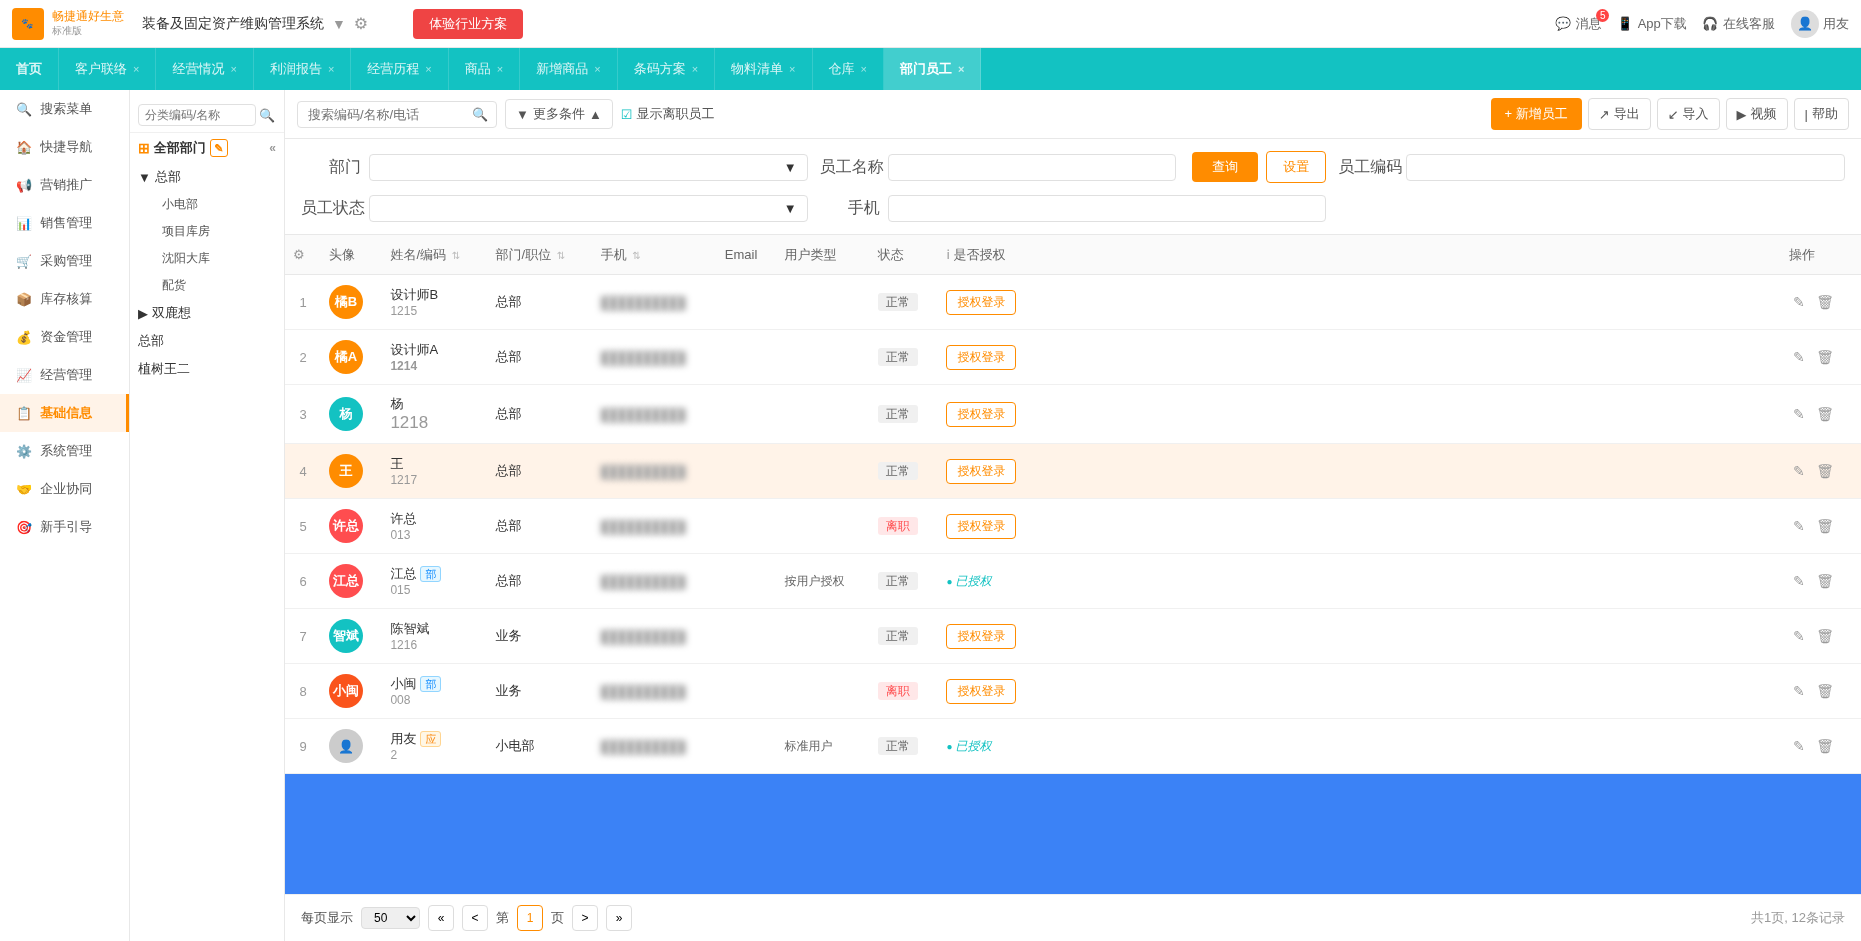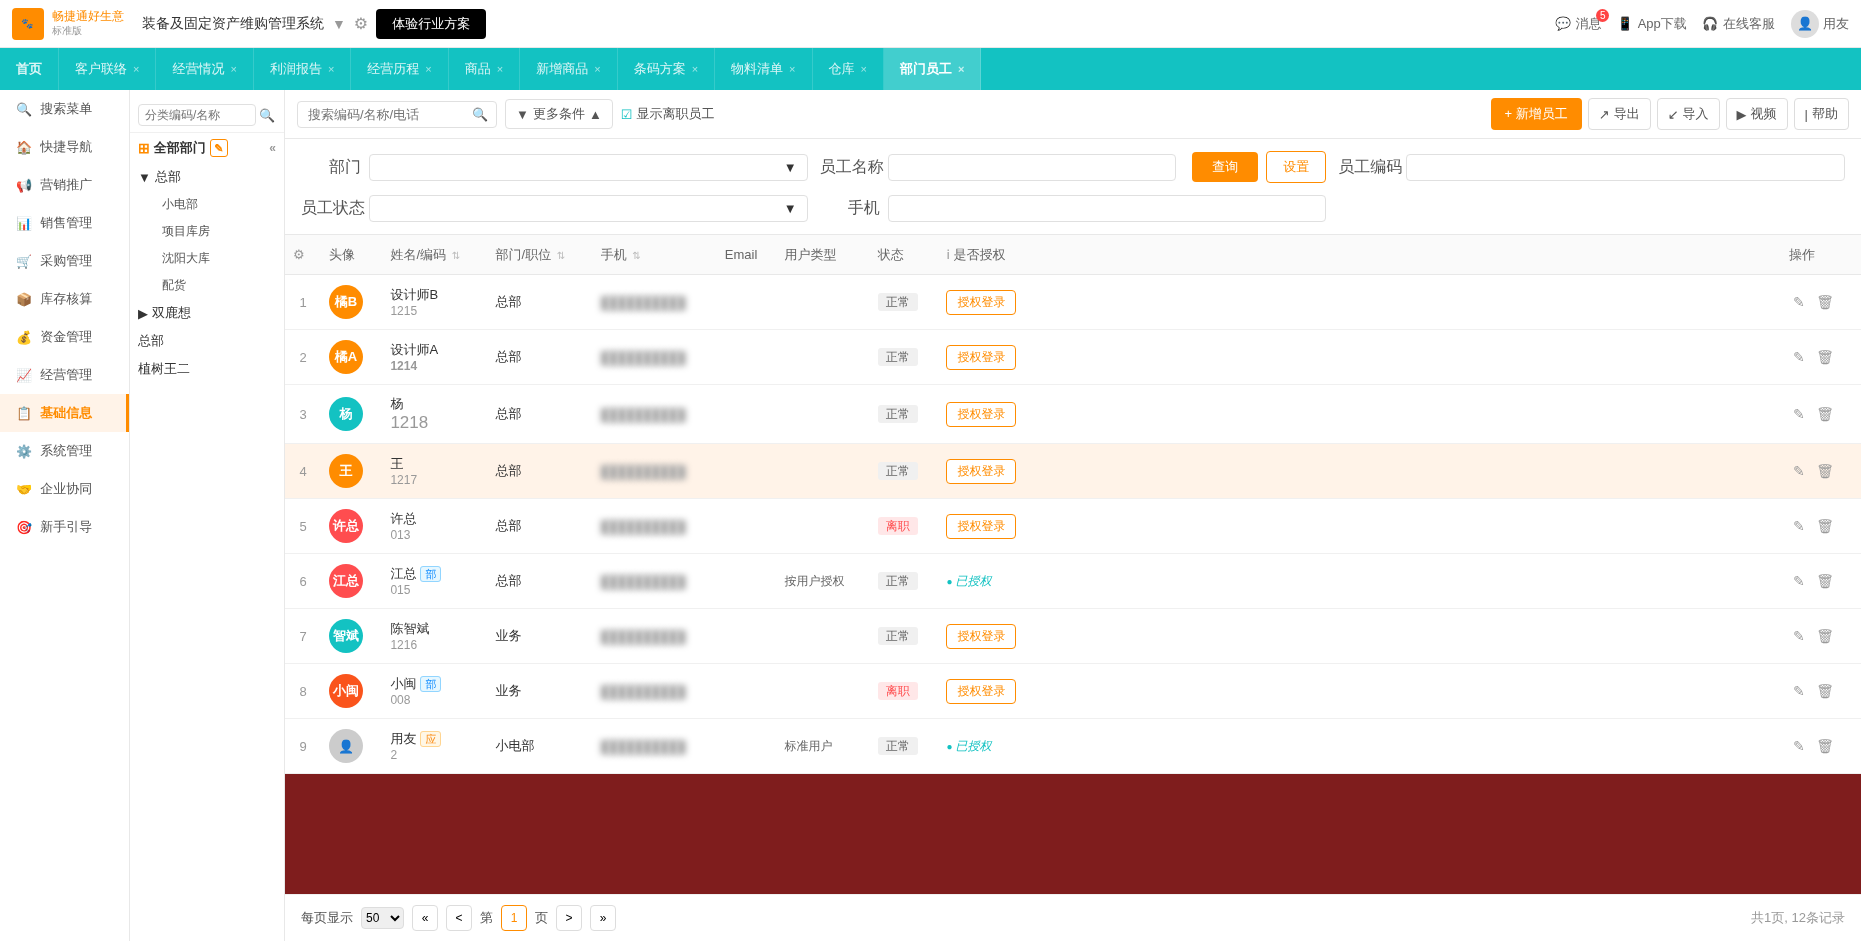--- a/index.html
+++ b/index.html
@@ -6,42 +6,42 @@
     body { font-family: 'Microsoft YaHei', Arial, sans-serif; font-size: 13px; background: #f5f5f5; color: #333; }
 
     
     .top-bar { display: flex; align-items: center; background: #fff; height: 48px; padding: 0 12px; border-bottom: 1px solid #e8e8e8; }
     .logo-area { display: flex; align-items: center; gap: 8px; width: 130px; }
     .logo-icon { width: 32px; height: 32px; background: #ff8c00; border-radius: 4px; display: flex; align-items: center; justify-content: center; color: white; font-size: 10px; font-weight: bold; }
     .logo-text { font-size: 12px; color: #ff8c00; line-height: 1.2; }
     .logo-sub { font-size: 10px; color: #999; }
     .system-title { flex: 1; font-size: 14px; color: #333; display: flex; align-items: center; gap: 8px; }
     .top-actions { display: flex; align-items: center; gap: 16px; margin-left: auto; }
-    .top-btn-orange { background: #000000; color: white; border: none; border-radius: 4px; padding: 6px 16px; cursor: pointer; font-size: 13px; }
+    .top-btn-orange { background: #ef4444; color: white; border: none; border-radius: 4px; padding: 6px 16px; cursor: pointer; font-size: 13px; margin-left: 37px; }
     .top-icon-btn { display: flex; align-items: center; gap: 4px; color: #666; cursor: pointer; font-size: 13px; position: relative; }
     .badge { background: #f44; color: white; border-radius: 8px; font-size: 10px; padding: 1px 4px; position: absolute; top: -6px; right: -8px; }
     .user-avatar { width: 28px; height: 28px; border-radius: 50%; background: #ddd; display: flex; align-items: center; justify-content: center; }
 
     
     .nav-tabs { background: #13c2c2; display: flex; align-items: center; height: 42px; padding: 0; overflow-x: auto; }
     .nav-tab { padding: 0 16px; height: 52px; display: flex; align-items: center; color: rgba(255,255,255,0.85); cursor: pointer; font-size: 13px; white-space: nowrap; border-right: 1px solid rgba(255,255,255,0.15); }
     .nav-tab.active { background: rgba(255,255,255,0.2); color: white; font-weight: bold; }
     .nav-tab .close-x { margin-left: 6px; opacity: 0.7; font-size: 11px; }
     .nav-tab.home { font-weight: bold; }
 
     
     .main-layout { display: flex; height: calc(100vh - 90px); }
 
     
     .sidebar { width: 130px; background: white; border-right: 1px solid #e8e8e8; overflow-y: auto; flex-shrink: 0; }
     .sidebar-item { padding: 10px 16px; cursor: pointer; color: #555; font-size: 13px; display: flex; align-items: center; gap: 8px; }
     .sidebar-item.active { background: #fff3e8; color: #ff8c00; font-weight: bold; border-right: 3px solid #ff8c00; }
 
     
-    .content-area { flex: 1; overflow: auto; background: #7f1d1d; }
+    .content-area { flex: 1; overflow: auto; background: #3b82f6; }
 
     
     .dept-panel { display: flex; height: 100%; }
 
     
     .dept-tree { width: 155px; background: white; border-right: 1px solid #e8e8e8; flex-shrink: 0; padding: 8px 0; overflow-y: auto; }
     .dept-search { padding: 6px 8px; display: flex; align-items: center; gap: 4px; border-bottom: 1px solid #f0f0f0; }
     .dept-search input { border: 1px solid #e0e0e0; border-radius: 4px; padding: 3px 6px; font-size: 12px; width: 100%; }
     .dept-tree-header { display: flex; align-items: center; padding: 6px 8px; font-size: 13px; font-weight: bold; color: #333; gap: 4px; }
     .dept-grid-icon { color: #ff8c00; font-size: 14px; }
@@ -83,21 +83,21 @@
     .auth-granted { color: #13c2c2; font-size: 12px; display: flex; align-items: center; gap: 3px; font-style: italic; }
     .auth-granted::before { content: '●'; color: #13c2c2; font-size: 10px; }
     .op-btn { color: #999; cursor: pointer; font-size: 14px; padding: 2px 4px; }
     .sort-icon { font-size: 10px; color: #bbb; margin-left: 2px; }
     .tag-blue { background: #e6f7ff; color: #1890ff; border: 1px solid #91d5ff; border-radius: 3px; padding: 1px 4px; font-size: 11px; margin-left: 4px; }
     .tag-orange { background: #fff7e6; color: #fa8c16; border: 1px solid #ffd591; border-radius: 3px; padding: 1px 4px; font-size: 11px; margin-left: 4px; }
     .blurred { color: transparent; text-shadow: 0 0 6px #aaa; user-select: none; font-size: 12px; }
 
     
     .pagination { display: flex; align-items: center; gap: 8px; padding: 10px 16px; background: white; border-top: 1px solid #f0f0f0; font-size: 13px; color: #555; }
-    .page-size-select { border: 1px solid #ddd; border-radius: 4px; padding: 2px 0; font-size: 12px; }
+    .page-size-select { border: 1px solid #ddd; border-radius: 4px; padding: 2px 8px; font-size: 12px; }
     .page-btn { width: 26px; height: 26px; border: 1px solid #ddd; border-radius: 4px; display: flex; align-items: center; justify-content: center; cursor: pointer; background: white; font-size: 12px; }
     .page-current { border-color: #ff8c00; color: #ff8c00; }
     .pagination-right { margin-left: auto; color: #999; }
     .gear-col { color: #999; cursor: pointer; }
     .info-col { color: #999; cursor: pointer; }
 
     
     .content-wrapper { display: flex; flex-direction: column; height: 100%; }
   </style>
 </head>

